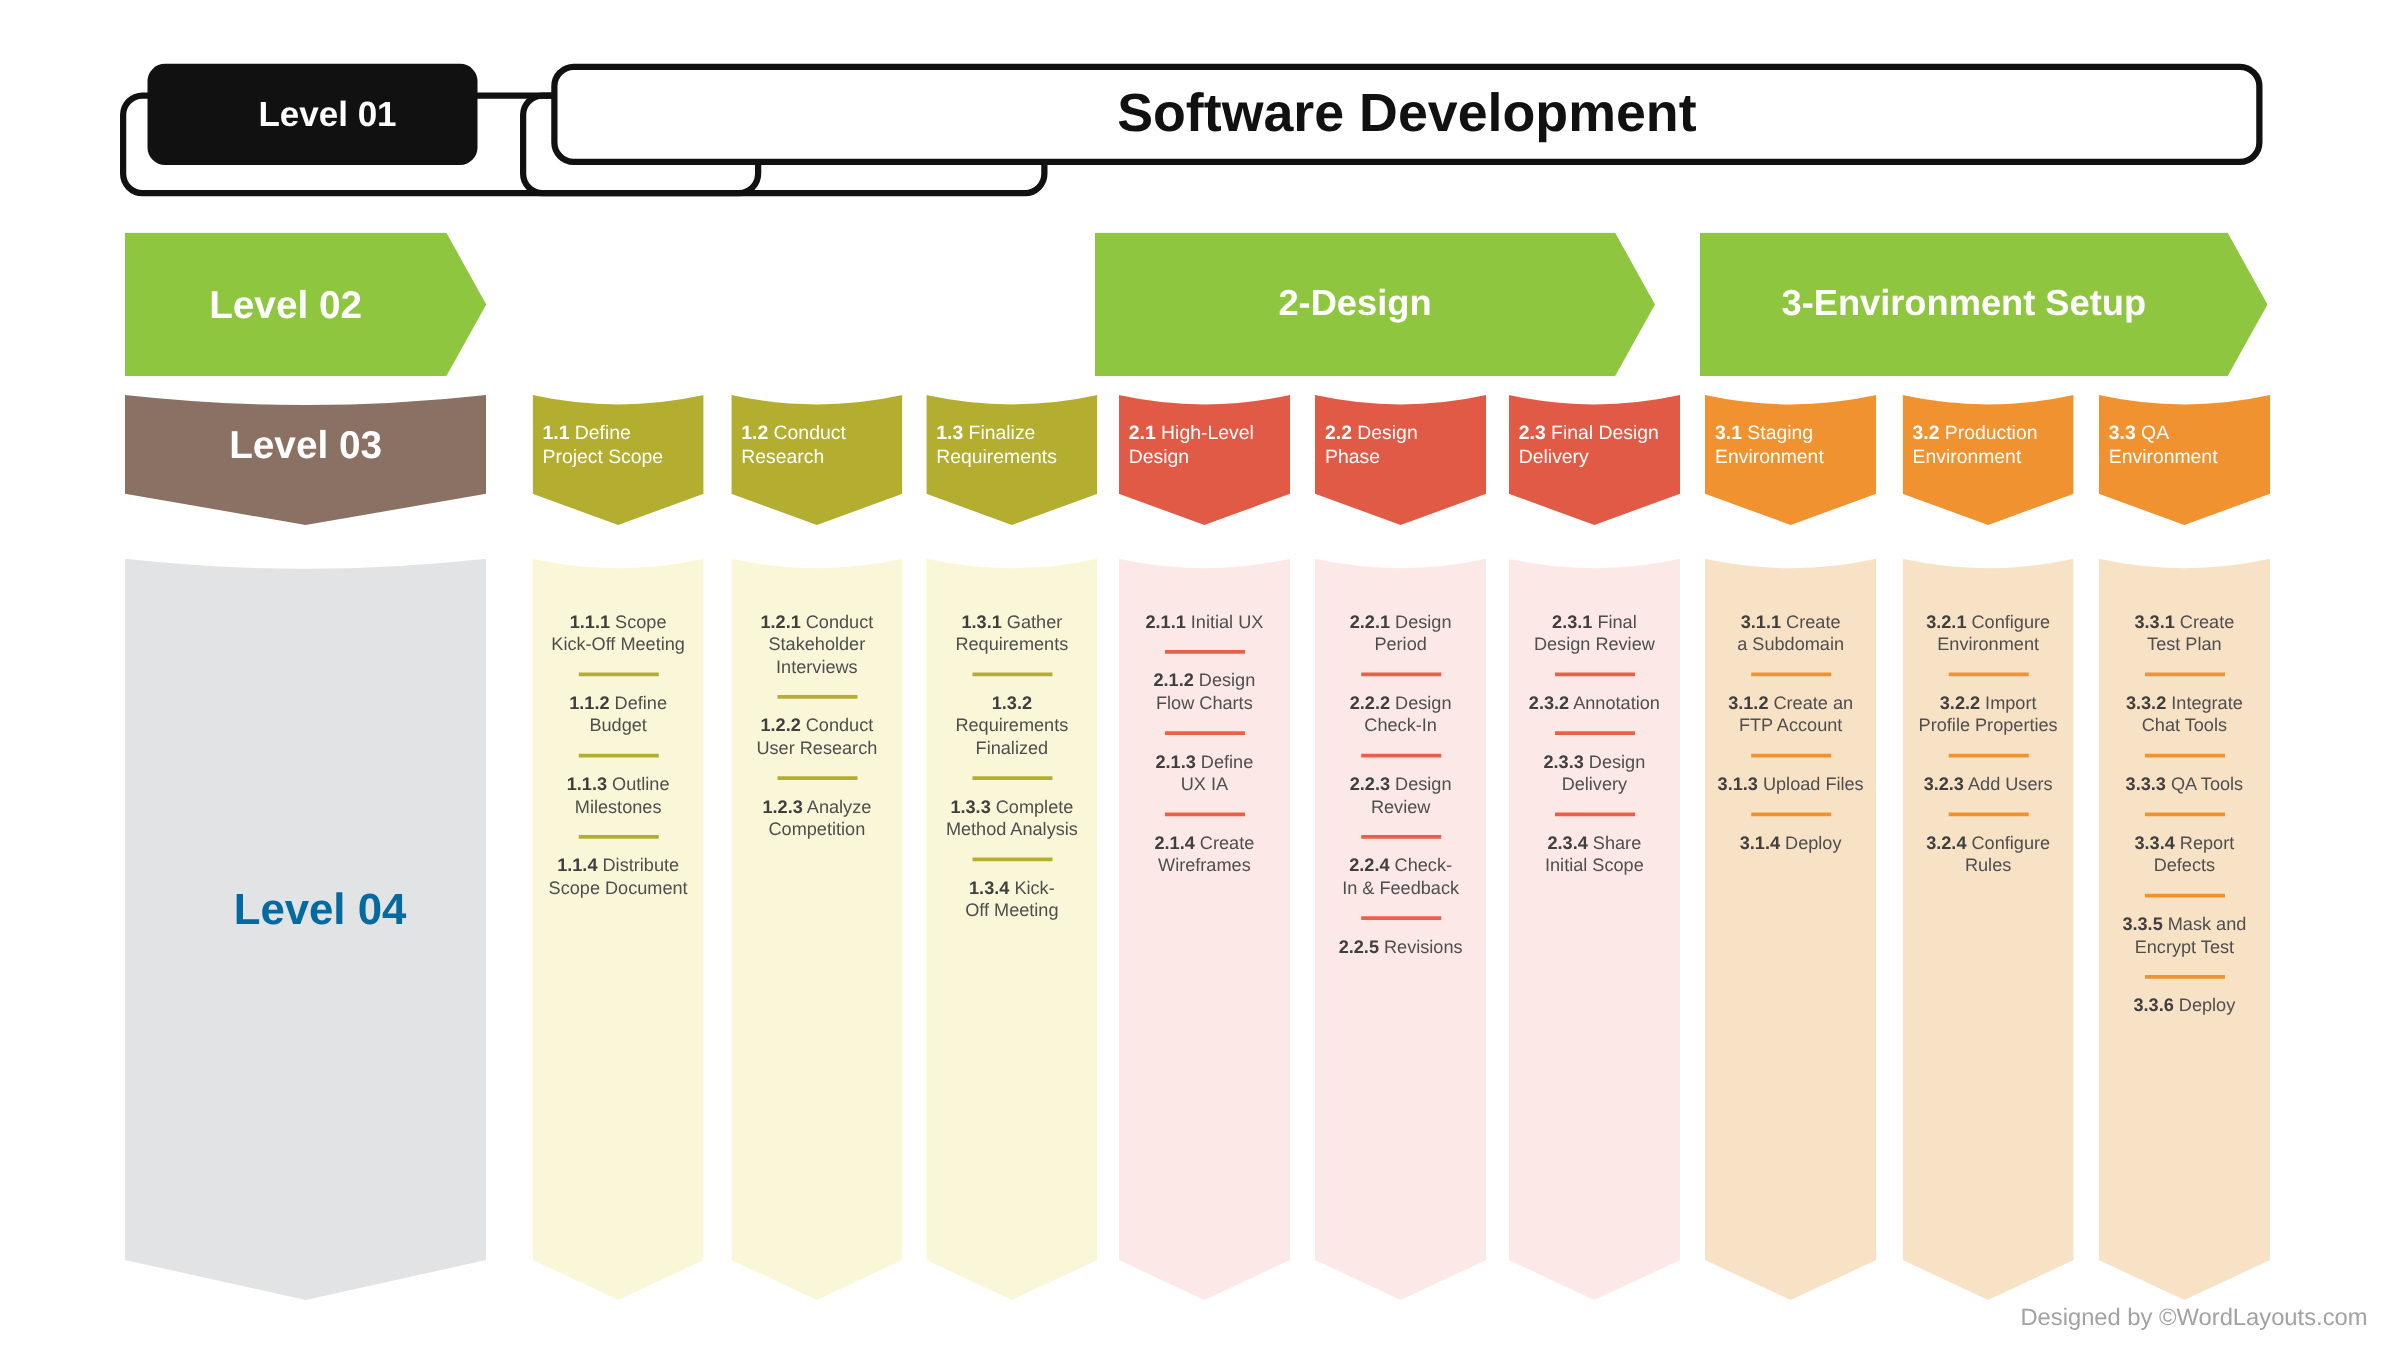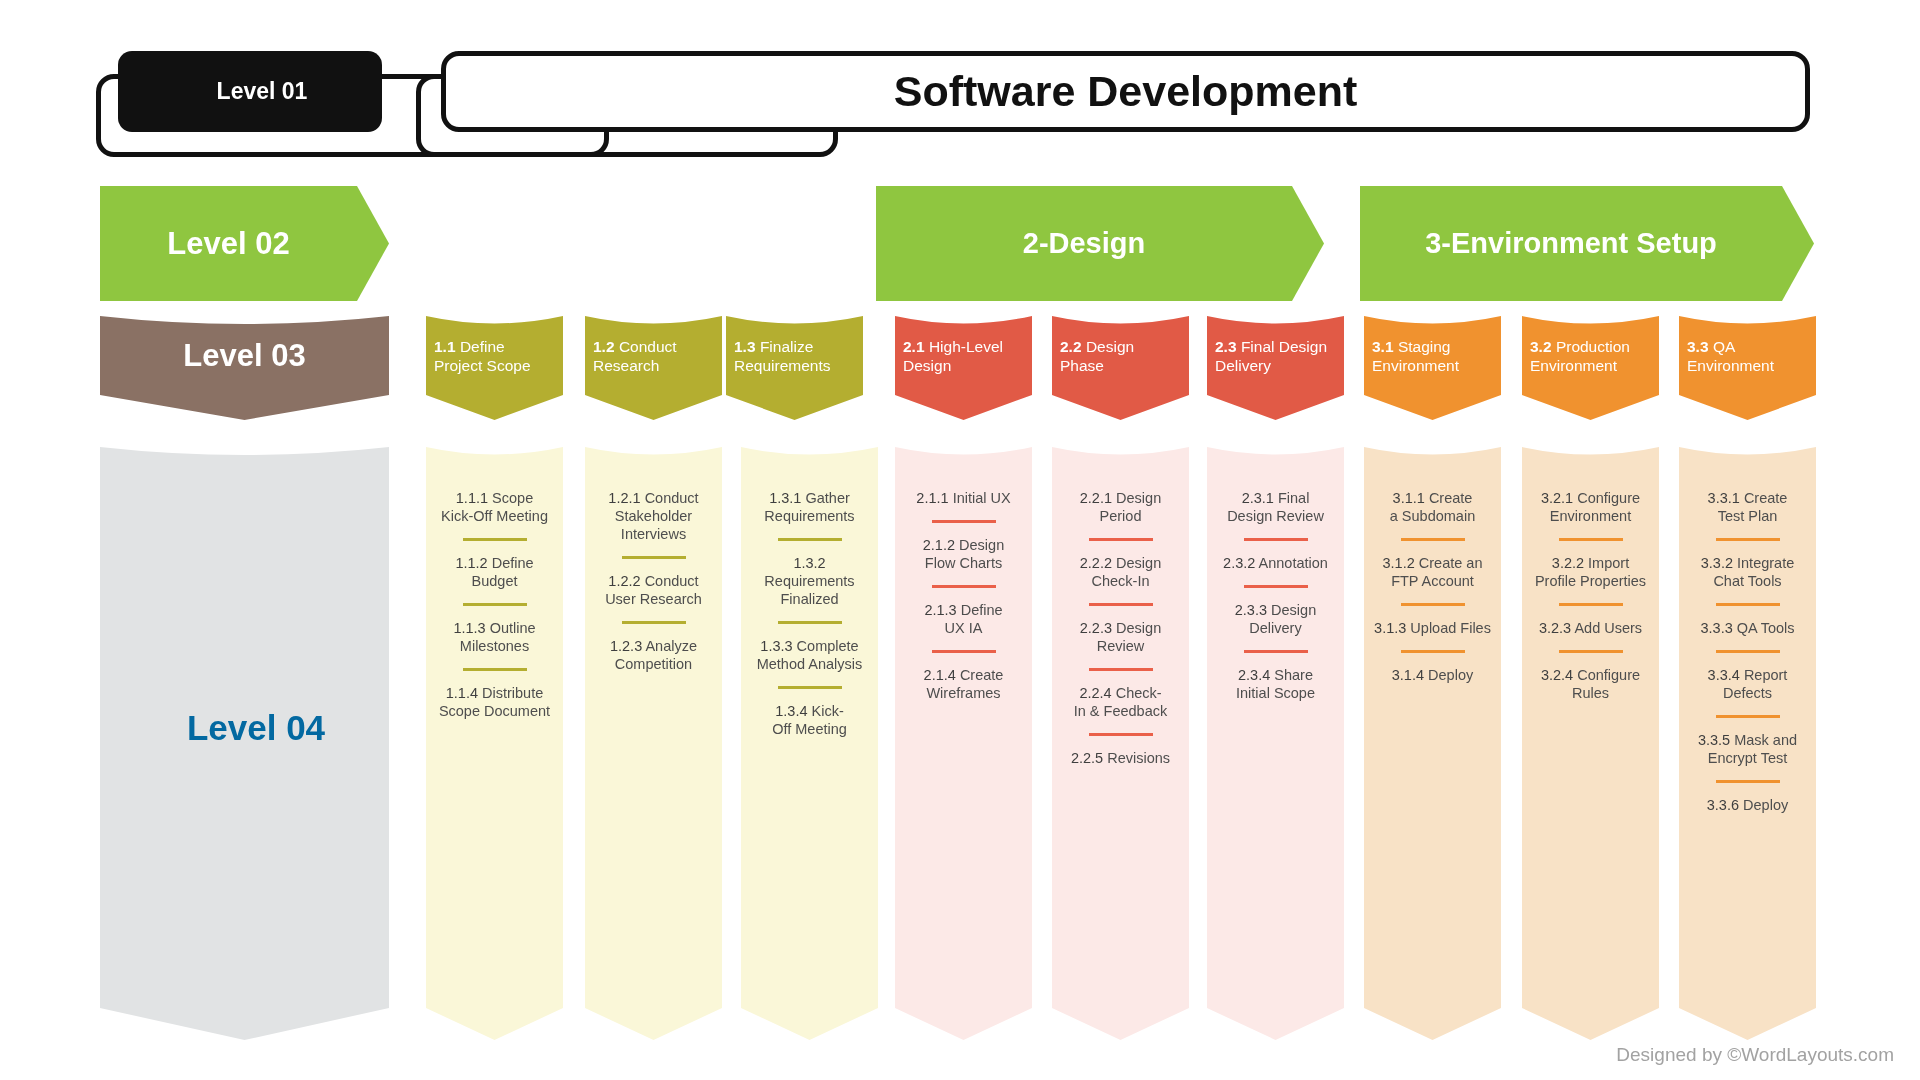--- a/index.html
+++ b/index.html
@@ -24,21 +24,21 @@
   }
   #shadow1 { left: 96px;  top: 74px; width: 513px;  height: 83px; }
   #shadow2 { left: 416px; top: 74px; width: 422px;  height: 83px; }
 
   #level1-box {
     position: absolute;
     left: 118px; top: 51px; width: 264px; height: 81px;
     background: #111111;
     border-radius: 14px;
     color: #ffffff;
-    font-size: 23px;
+    font-size: 28px;
     font-weight: bold;
     display: flex; align-items: center; justify-content: center;
     z-index: 2;
     padding-left: 24px;
   }
   #title-box {
     position: absolute;
     left: 441px; top: 51px; width: 1369px; height: 81px;
     background: #ffffff;
     border: 5px solid #111111;
@@ -123,21 +123,21 @@
 
   .task {
     width: 120px;
     margin: 0 auto;
     text-align: center;
     font-size: 14.5px;
     line-height: 18px;
     color: var(--itemtext);
     text-wrap: balance;
   }
-  .task .num { font-weight: normal; color: #3f3f3f; margin-top: 30px; }
+  .task .num { font-weight: bold; color: #3f3f3f; margin-top: 30px; }
   .task-divider { width: 64px; height: 3px; margin: 13px auto; }
   .div-olive  { background: var(--olive); }
   .div-red    { background: var(--divred); }
   .div-orange { background: var(--orange); }
 
   
   #credit {
     position: absolute;
     right: 26px; top: 1044px;
     font-size: 19px;
@@ -191,21 +191,21 @@
       <div class="group-banner bg-olive" style="left: 585px;">
         <div><span class="num">1.2</span> <span>Conduct Research</span></div>
       </div>
       <div class="task-col colbg-olive" style="left: 585px;">
         <div class="task"><span class="num">1.2.1</span> <span>Conduct Stakeholder Interviews</span></div>
         <div class="task-divider div-olive"></div>
         <div class="task"><span class="num">1.2.2</span> <span>Conduct User Research</span></div>
         <div class="task-divider div-olive"></div>
         <div class="task"><span class="num">1.2.3</span> <span>Analyze Competition</span></div>
       </div>
-      <div class="group-banner bg-olive" style="left: 726px;">
+      <div class="group-banner bg-olive" style="left: 741px;">
         <div><span class="num">1.3</span> <span>Finalize Requirements</span></div>
       </div>
       <div class="task-col colbg-olive" style="left: 741px;">
         <div class="task"><span class="num">1.3.1</span> <span>Gather Requirements</span></div>
         <div class="task-divider div-olive"></div>
         <div class="task"><span class="num">1.3.2</span> <span>Requirements Finalized</span></div>
         <div class="task-divider div-olive"></div>
         <div class="task"><span class="num">1.3.3</span> <span>Complete Method Analysis</span></div>
         <div class="task-divider div-olive"></div>
         <div class="task"><span class="num">1.3.4</span> <span>Kick-Off Meeting</span></div>

